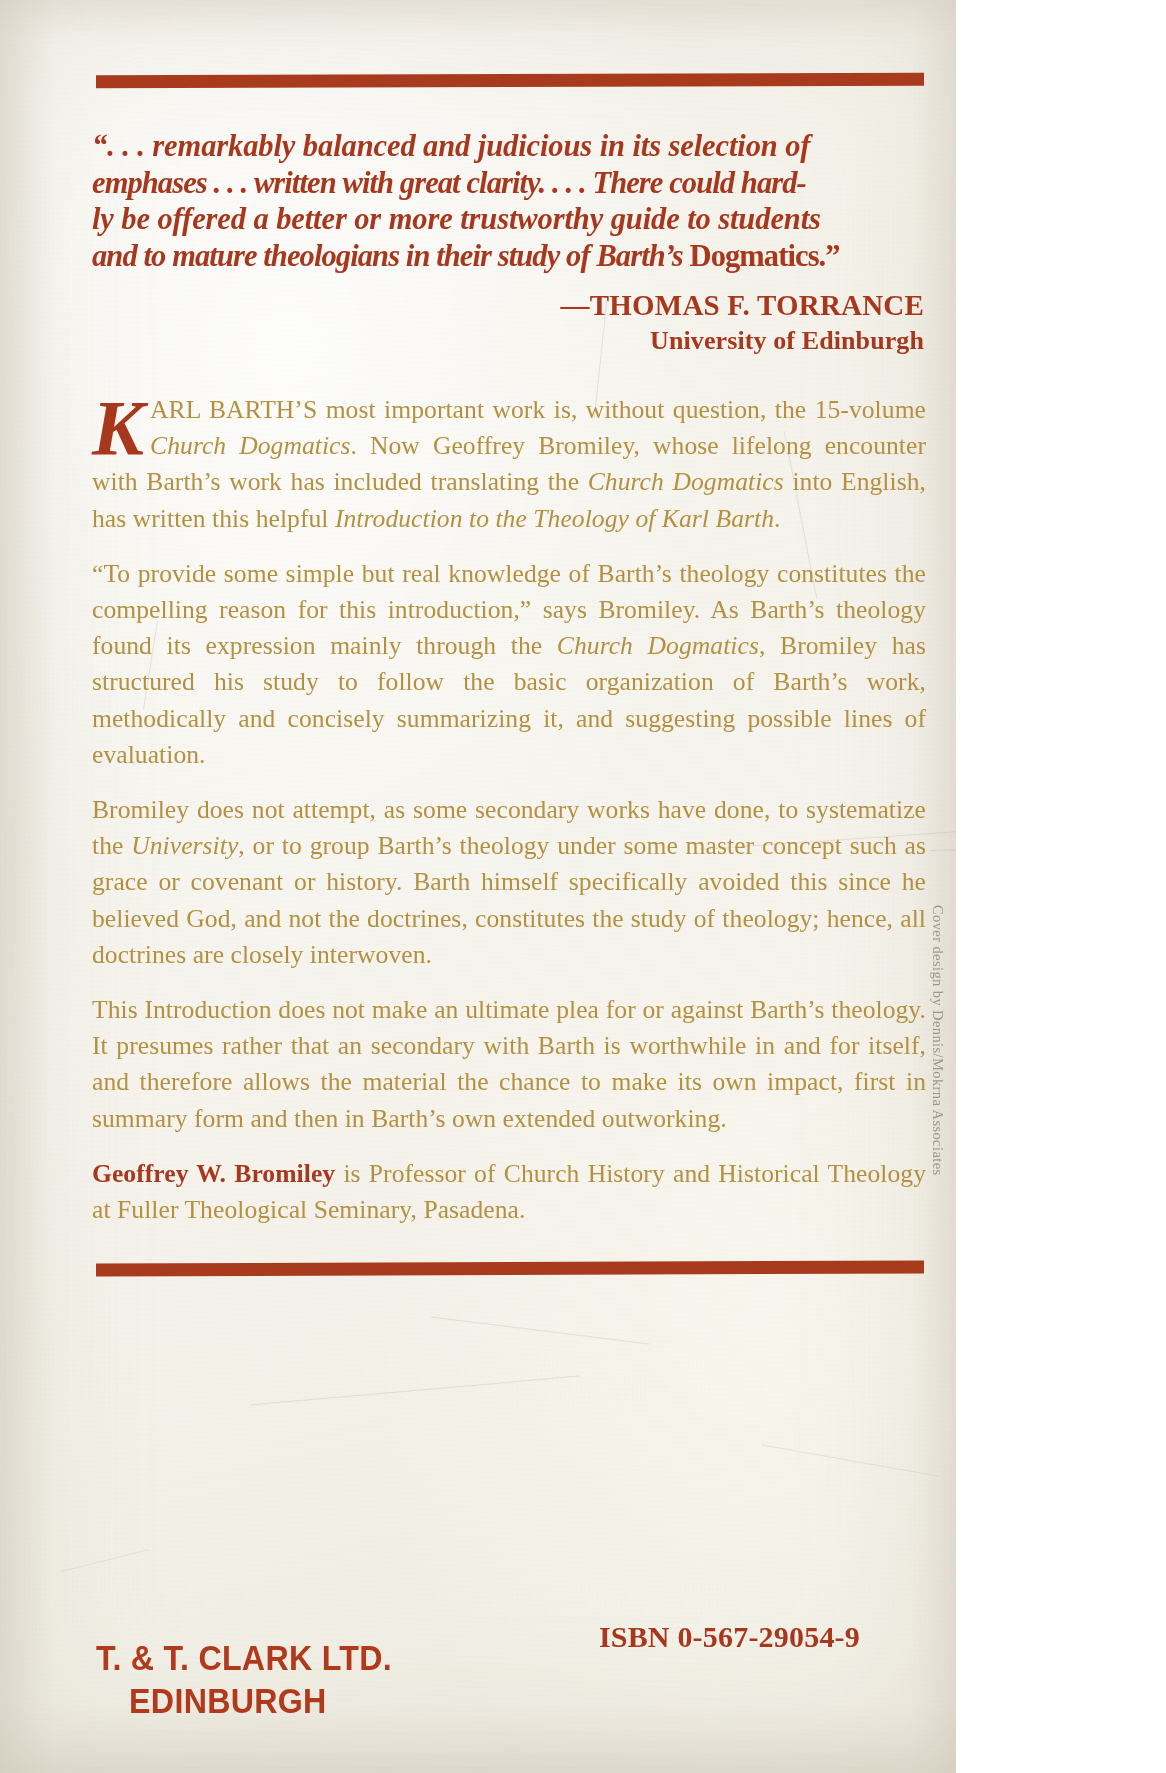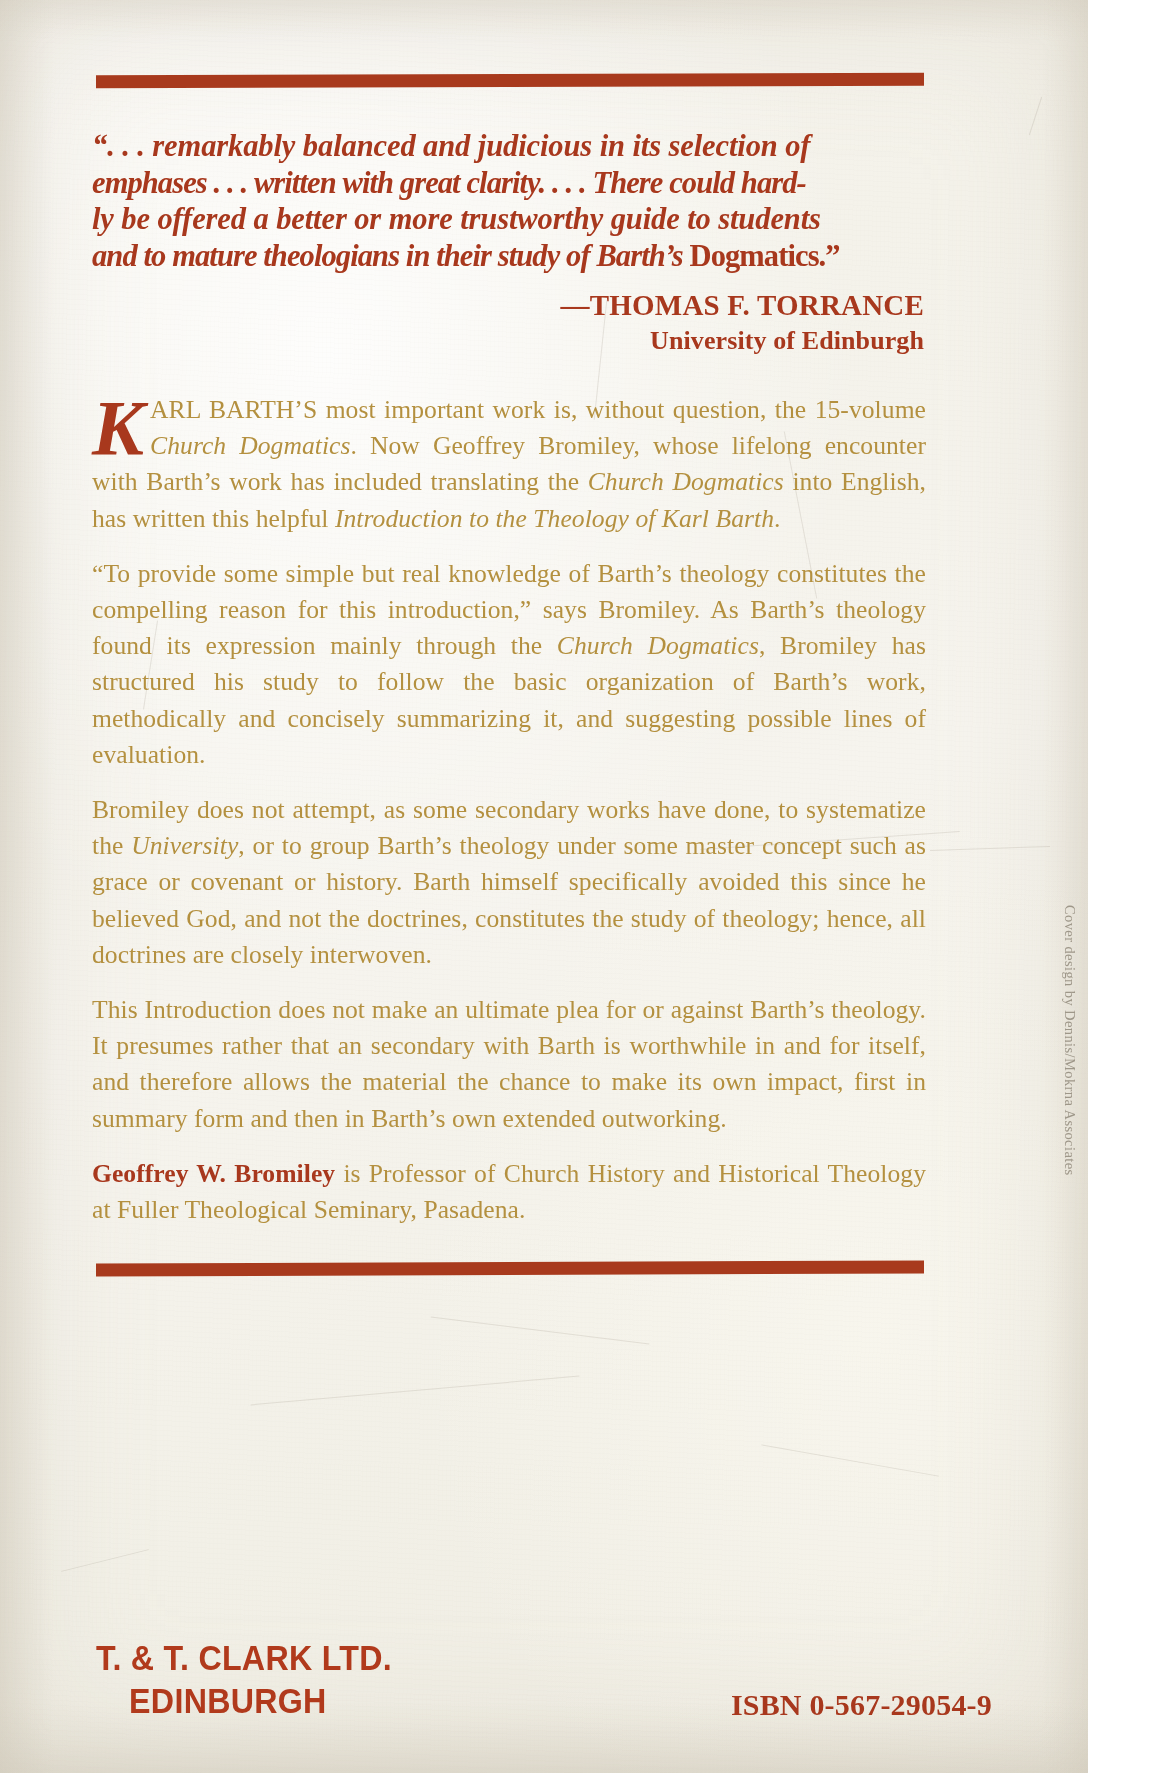--- a/index.html
+++ b/index.html
@@ -6,21 +6,21 @@
     margin: 0;
     padding: 0;
     background: #ffffff;
   }
   body {
     font-family: "Liberation Serif", serif;
   }
 
   .cover {
     position: relative;
-    width: 1088px;
+    width: 956px;
     height: 1773px;
     overflow: hidden;
     background:
       radial-gradient(ellipse 70% 50% at 30% 20%, rgba(255,255,255,0.85) 0%, rgba(255,255,255,0) 70%),
       radial-gradient(ellipse 60% 45% at 80% 75%, rgba(250,248,240,0.7) 0%, rgba(250,248,240,0) 70%),
       linear-gradient(160deg, #f7f5ef 0%, #f4f2ea 25%, #f6f4ee 50%, #f2f0e7 75%, #efece2 100%);
   }
 
   
   .grain {
@@ -157,21 +157,21 @@
     transform-origin: left center;
   }
   .publisher .city {
     display: block;
     padding-left: 36px;
   }
 
   .isbn {
     position: absolute;
     right: 96px;
-    top: 1688px;
+    top: 1620px;
     font-family: "Liberation Serif", serif;
     font-weight: bold;
     font-size: 30px;
     color: #a8381d;
     letter-spacing: 0.2px;
     white-space: nowrap;
   }
 
   
   .credit {

